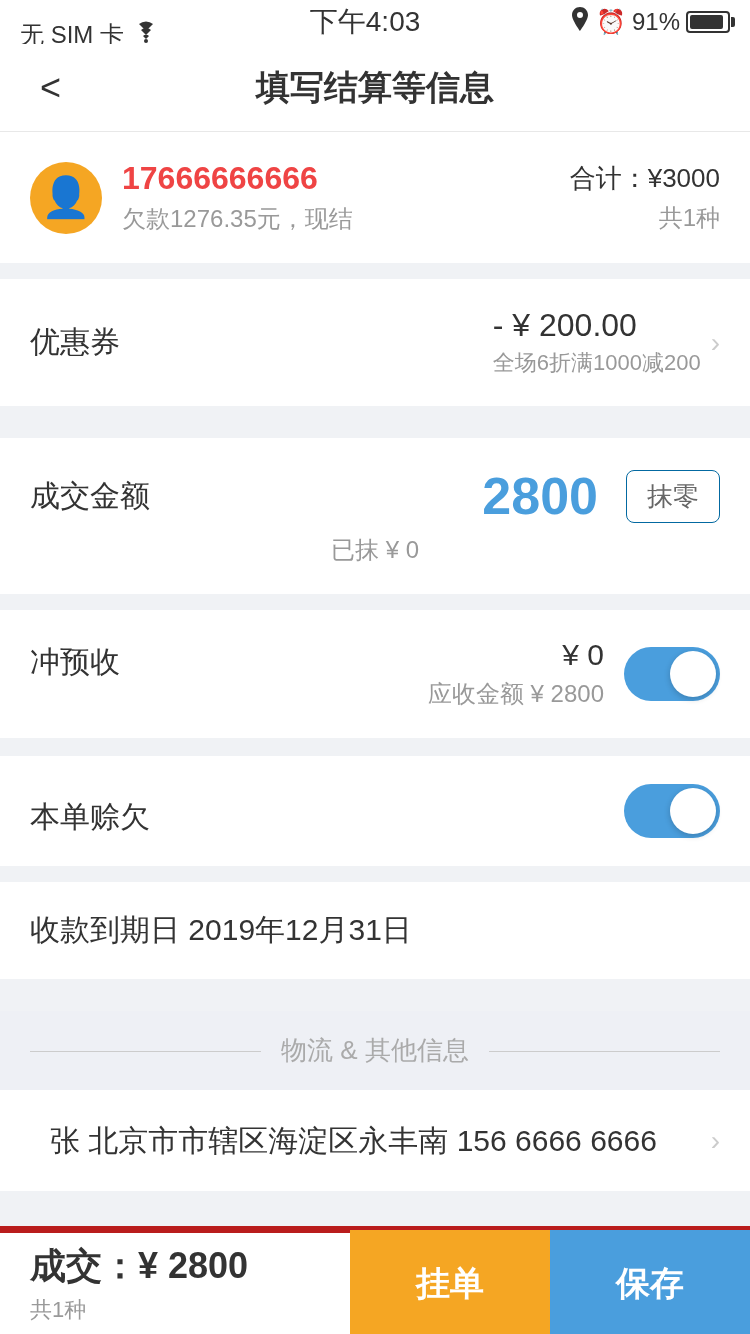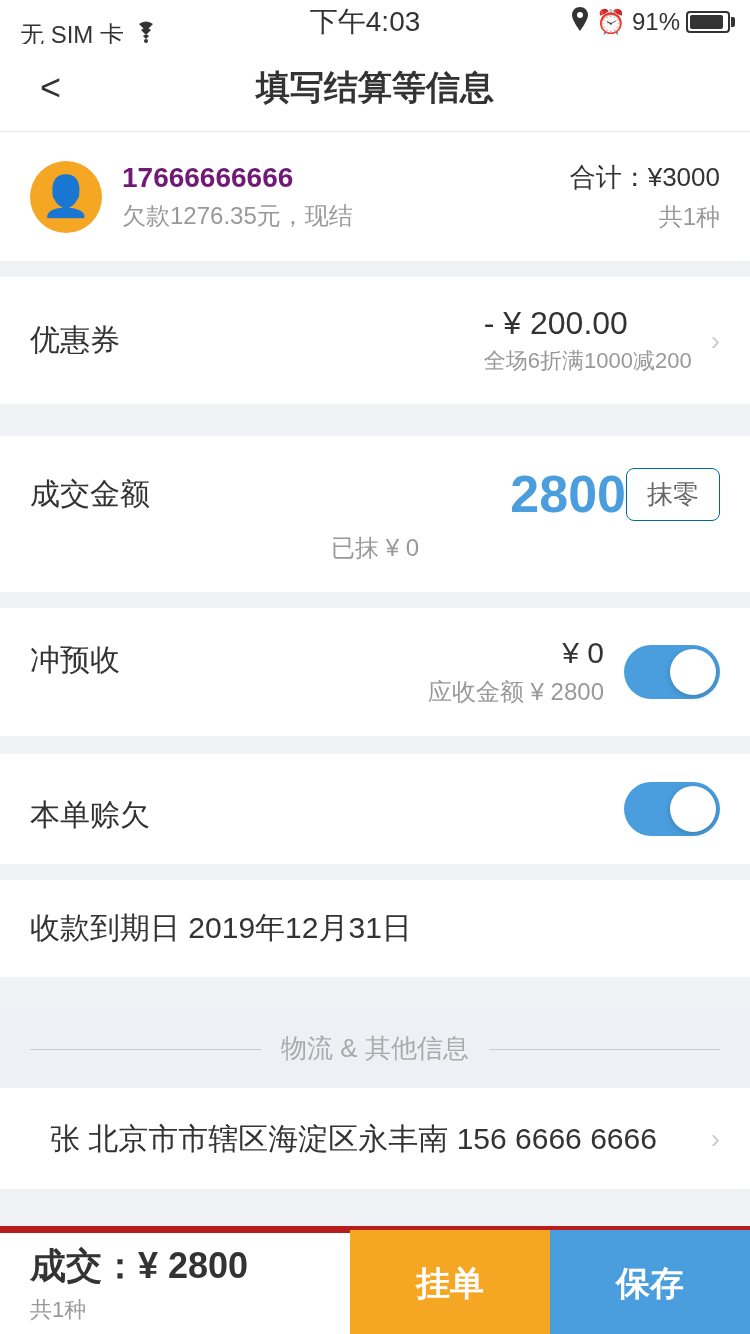--- a/index.html
+++ b/index.html
@@ -77,57 +77,57 @@
       margin-bottom: 16px;
     }
     .user-left { display: flex; align-items: center; gap: 20px; }
     .avatar {
       width: 72px; height: 72px; border-radius: 50%;
       background: #f5a623;
       display: flex; align-items: center; justify-content: center;
       flex-shrink: 0;
     }
     .avatar-icon { font-size: 40px; color: #fff; }
-    .user-info .phone { font-size: 28px; font-weight: 600; color: #701a75; }
+    .user-info .phone { font-size: 32px; font-weight: 600; color: #ef4444; }
     .user-info .debt { font-size: 24px; color: #999; margin-top: 6px; }
     .user-right { text-align: right; }
     .total-label { font-size: 26px; color: #333; margin-left: 36px; }
     .total-count { font-size: 24px; color: #999; margin-top: 6px; }
 
     
     .coupon-row {
       background: #fff;
       padding: 28px 30px;
       display: flex;
       align-items: center;
       justify-content: space-between;
       margin-bottom: 16px;
     }
     .coupon-label { font-size: 30px; color: #333; }
-    .coupon-right { display: flex; align-items: center; gap: 19px; }
+    .coupon-right { display: flex; align-items: center; gap: 10px; }
     .coupon-discount { font-size: 32px; color: #333; font-weight: 500; }
     .coupon-desc { font-size: 22px; color: #999; margin-top: 4px; text-align: right; }
     .chevron { font-size: 28px; color: #ccc; }
 
     
     .section-divider { height: 16px; background: #f0f2f5; }
 
     
     .amount-section {
       background: #fff;
       padding: 28px 30px;
       margin-bottom: 16px;
     }
     .amount-row {
       display: flex;
       align-items: center;
       justify-content: space-between;
     }
     .amount-label { font-size: 30px; color: #333; }
-    .amount-right { display: flex; align-items: center; gap: 0; }
+    .amount-right { display: flex; align-items: center; gap: 28px; }
     .amount-value { font-size: 52px; font-weight: 600; color: #4a9edd; }
     .round-btn {
       border: 1px solid #0369a1;
       border-radius: 8px;
       padding: 8px 20px;
       font-size: 26px;
       color: #666;
       cursor: pointer;
       background: #fff;
     }

